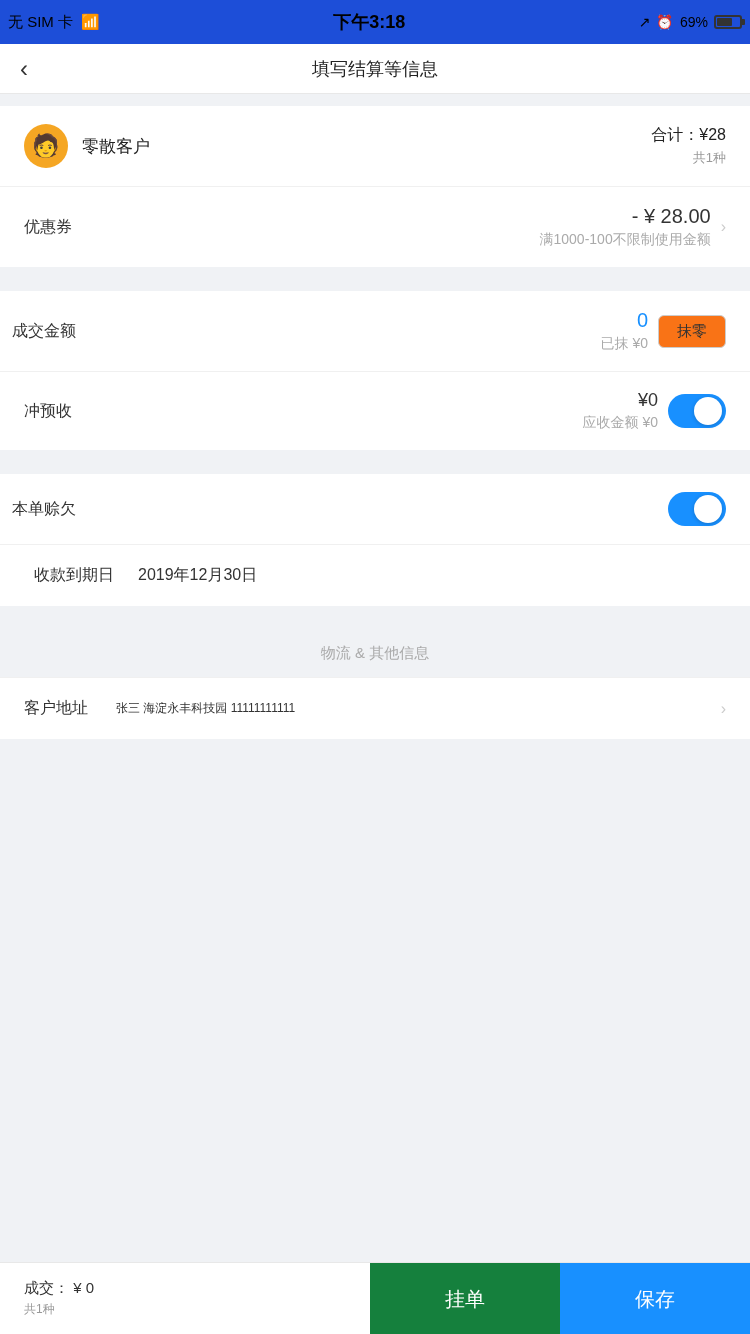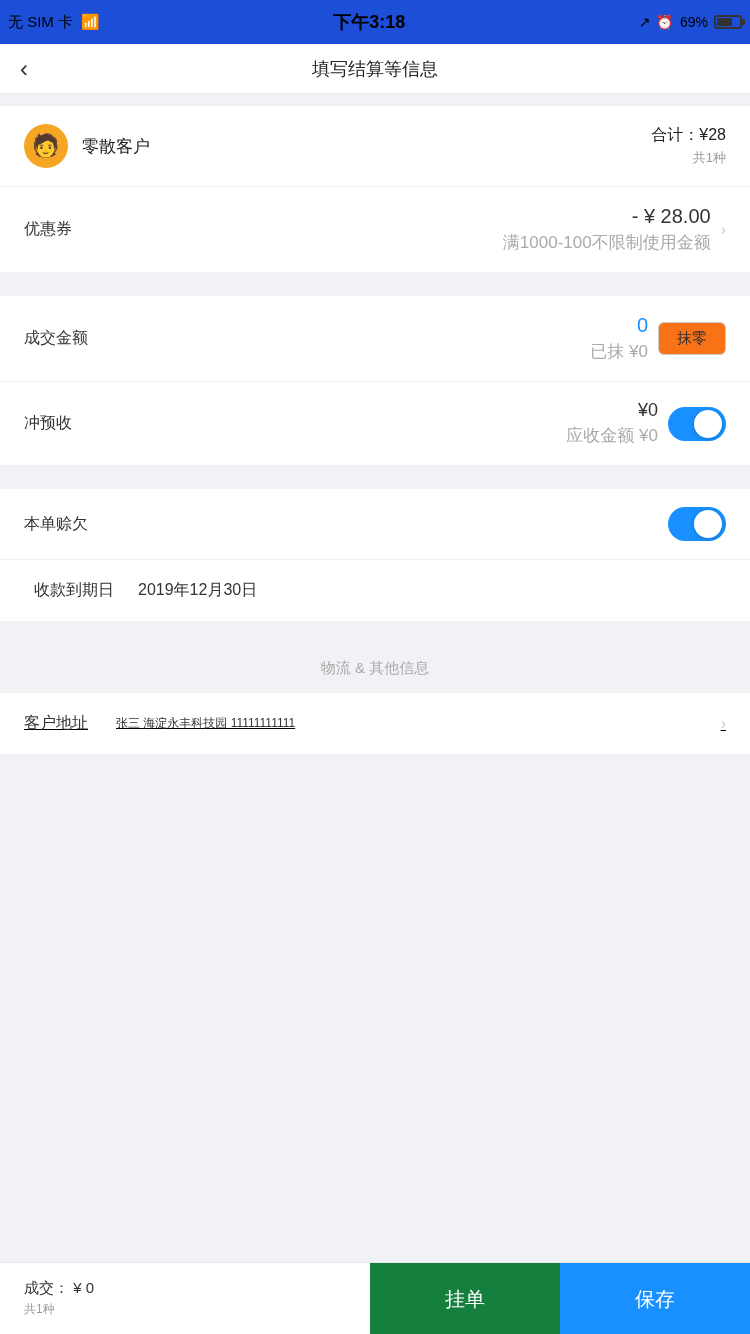--- a/index.html
+++ b/index.html
@@ -133,21 +133,21 @@
 
     
     .row-item {
       display: flex;
       align-items: center;
       justify-content: space-between;
       padding: 18px 24px;
       border-top: 1px solid #f0f0f0;
       min-height: 60px;
     }
-    .row-item:first-child { border-top: none; }
+    .row-item:first-child { border-top: none; padding-left: 12px; }
     .row-label {
       font-size: 16px;
       color: #333;
       min-width: 80px;
     }
     .row-right {
       display: flex;
       align-items: center;
       gap: 10px;
       flex: 1;
@@ -157,21 +157,21 @@
       font-size: 16px;
       color: #333;
       text-align: right;
     }
     .row-value.discount {
       color: #333;
       font-size: 20px;
       font-weight: 500;
     }
     .row-sub {
-      font-size: 17px;
+      font-size: 14px;
       color: #aaa;
       text-align: right;
       margin-top: 3px;
     }
     .row-value-block {
       text-align: right;
     }
     .chevron-icon {
       color: #ccc;
       font-size: 16px;
@@ -255,21 +255,20 @@
       color: #333;
     }
 
     
     .address-row {
       display: flex;
       align-items: center;
       padding: 20px 24px;
       border-top: 1px solid #f0f0f0;
       justify-content: space-between;
-      text-decoration: underline;
     }
     .address-label {
       font-size: 16px;
       color: #333;
       min-width: 80px;
     }
     .address-value {
       font-size: 12px;
       color: #333;
       flex: 1;

